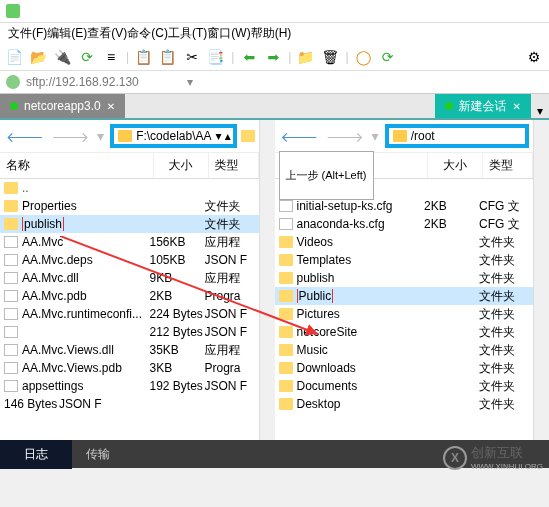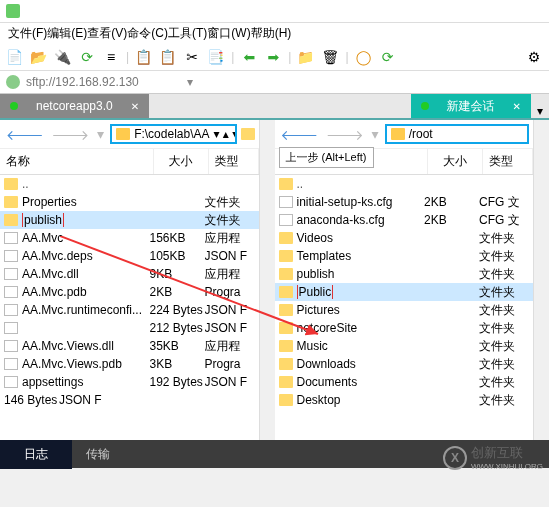--- a/index.html
+++ b/index.html
@@ -7,48 +7,48 @@
 .titlebar{background:#fff;padding:4px 6px;border-bottom:1px solid #ddd;display:flex;align-items:center;gap:6px}
 .titlebar .ic{width:14px;height:14px;background:#6c6;border-radius:2px}
 .menubar{background:#fff;padding:2px 8px;display:flex;}
 .menubar span{cursor:default}
 .toolbar{background:#fff;padding:4px 6px;display:flex;gap:6px;align-items:center;border-bottom:1px solid #ddd}
 .tbtn{width:18px;height:18px;display:flex;align-items:center;justify-content:center;font-size:14px}
 .addr{background:#fff;padding:4px 6px;display:flex;gap:6px;align-items:flex-start;border-bottom:1px solid #ccc}
 .addr .glb{width:14px;height:14px;background:#8c8;border-radius:50%}
 .addr input{border:none;outline:none;flex:0 0 140px;color:#777}
 .tabs{display:flex;align-items:flex-end;height:26px;background:#e8e8e8;border-bottom:2px solid #5aa}
-.tab{padding:4px 10px;display:flex;align-items:center;gap:18px;height:24px}
+.tab{padding:4px 10px;display:flex;align-items:center;gap:6px;height:24px}
 .tab.l{background:#888;color:#fff}
 .tab.r{background:#1ba;color:#fff}
 .tab .dot{width:8px;height:8px;background:#2c2;border-radius:50%}
 .tab .x{font-size:10px}
 .panes{display:flex;height:320px}
 .pane{flex:1;background:#fff;display:flex;flex-direction:column;position:relative;min-width:0}
 .nav{padding:4px;display:flex;gap:4px;align-items:center;border-bottom:1px solid #eee}
 .ar{color:#4a90d9;font-size:14px;padding:0 2px}
 .ar.g{color:#bbb}
-.pth{display:flex;align-items:center;gap:4px;border:2px solid #0ea5e9;padding:1px 4px;flex:1;min-width:0;overflow:hidden;white-space:nowrap}
+.pth{display:flex;align-items:center;gap:4px;border:4px solid #0ea5e9;padding:1px 4px;flex:1;min-width:0;overflow:hidden;white-space:nowrap}
 .fld{width:14px;height:12px;background:#ffd96b;border-radius:1px;flex-shrink:0}
 .fld.o{background:#ffcb4d}
 .hdr{display:flex;border-bottom:1px solid #ddd;background:#fff}
 .hdr>div{padding:4px 6px;border-right:1px solid #eee;font-weight:400}
 .hn{flex:1}.hs{width:55px;text-align:center}.ht{width:50px}
 .list{flex:1;overflow:hidden}
 .row{display:flex;align-items:center;padding:1px 4px;height:18px;white-space:nowrap}
 .row.sel{background:#cce8ff}
 .row.dot{color:#555}
 .rn{flex:1;display:flex;align-items:center;gap:4px;overflow:hidden}
 .rs{width:55px;text-align:left;padding-right:6px}
 .rt{width:50px;overflow:hidden}
 .fi{width:14px;height:12px;flex-shrink:0}
 .fi.folder{background:#ffd96b;border-radius:1px}
 .fi.file{background:#fff;border:1px solid #bbb}
 .hlbox{border:1px solid #d33;padding:0 1px}
-.tip{position:absolute;top:-2px;left:4px;background:#fff;border:1px solid #aaa;padding:2px 6px;font-size:11px;z-index:5}
+.tip{position:absolute;top:-2px;left:4px;background:#fff;border:1px solid #aaa;padding:16px 6px;font-size:11px;z-index:5}
 .scrl{width:16px;background:#f0f0f0;border-left:1px solid #ddd}
 .bot{height:28px;background:#3c3c3c;display:flex;align-items:center}
 .bot .a{background:#0f172a;color:#fff;padding:6px 24px}
 .bot .b{color:#ccc;padding:6px 14px}
 .logo{position:absolute;right:6px;bottom:36px;display:flex;align-items:center;gap:4px;color:#666}
 .logo .c{width:24px;height:24px;border:2px solid #999;border-radius:50%;display:flex;align-items:center;justify-content:center;font-weight:bold;color:#888}
 svg.arrow{position:absolute;pointer-events:none;z-index:3}
 </style>
 </head>
 <body>

